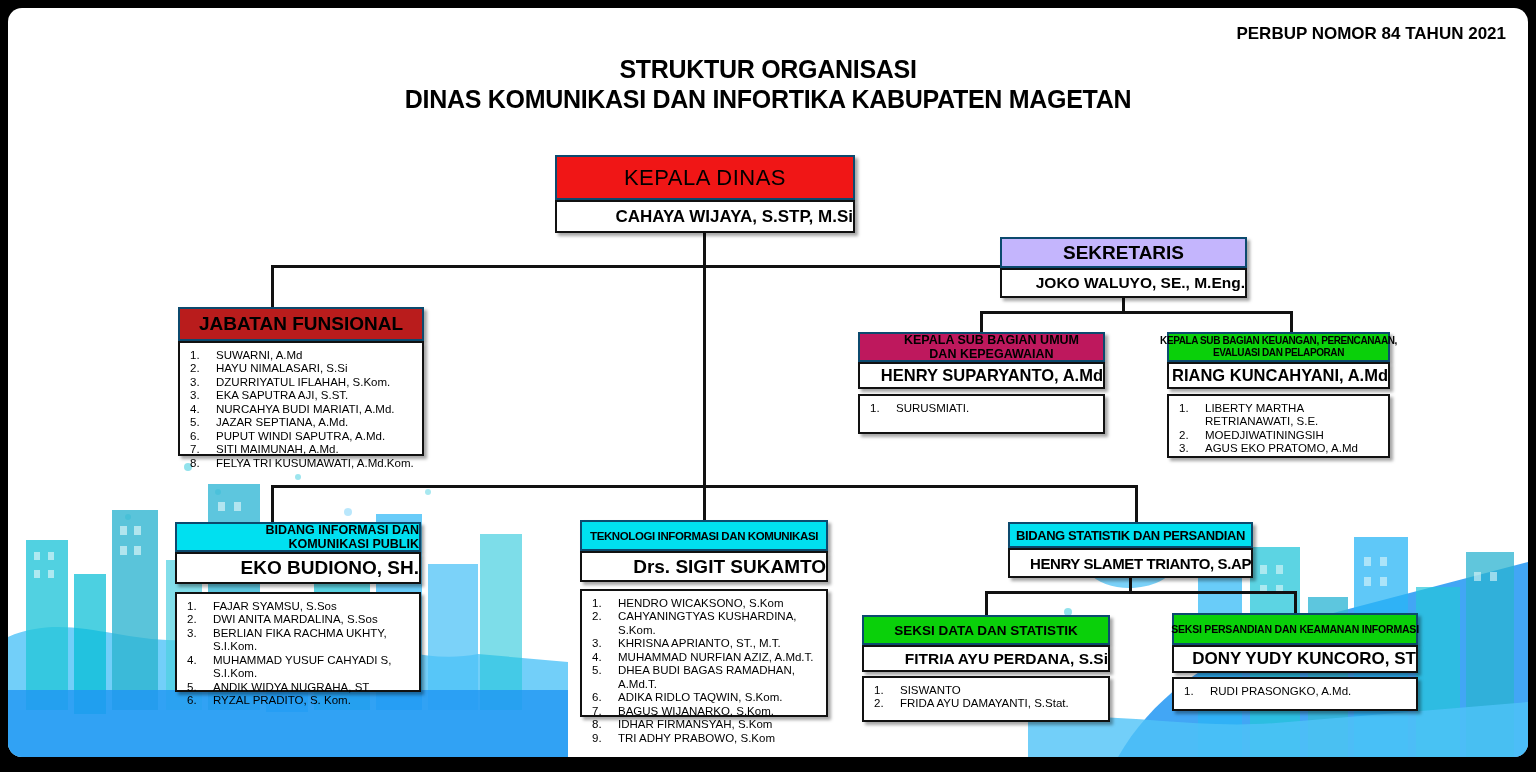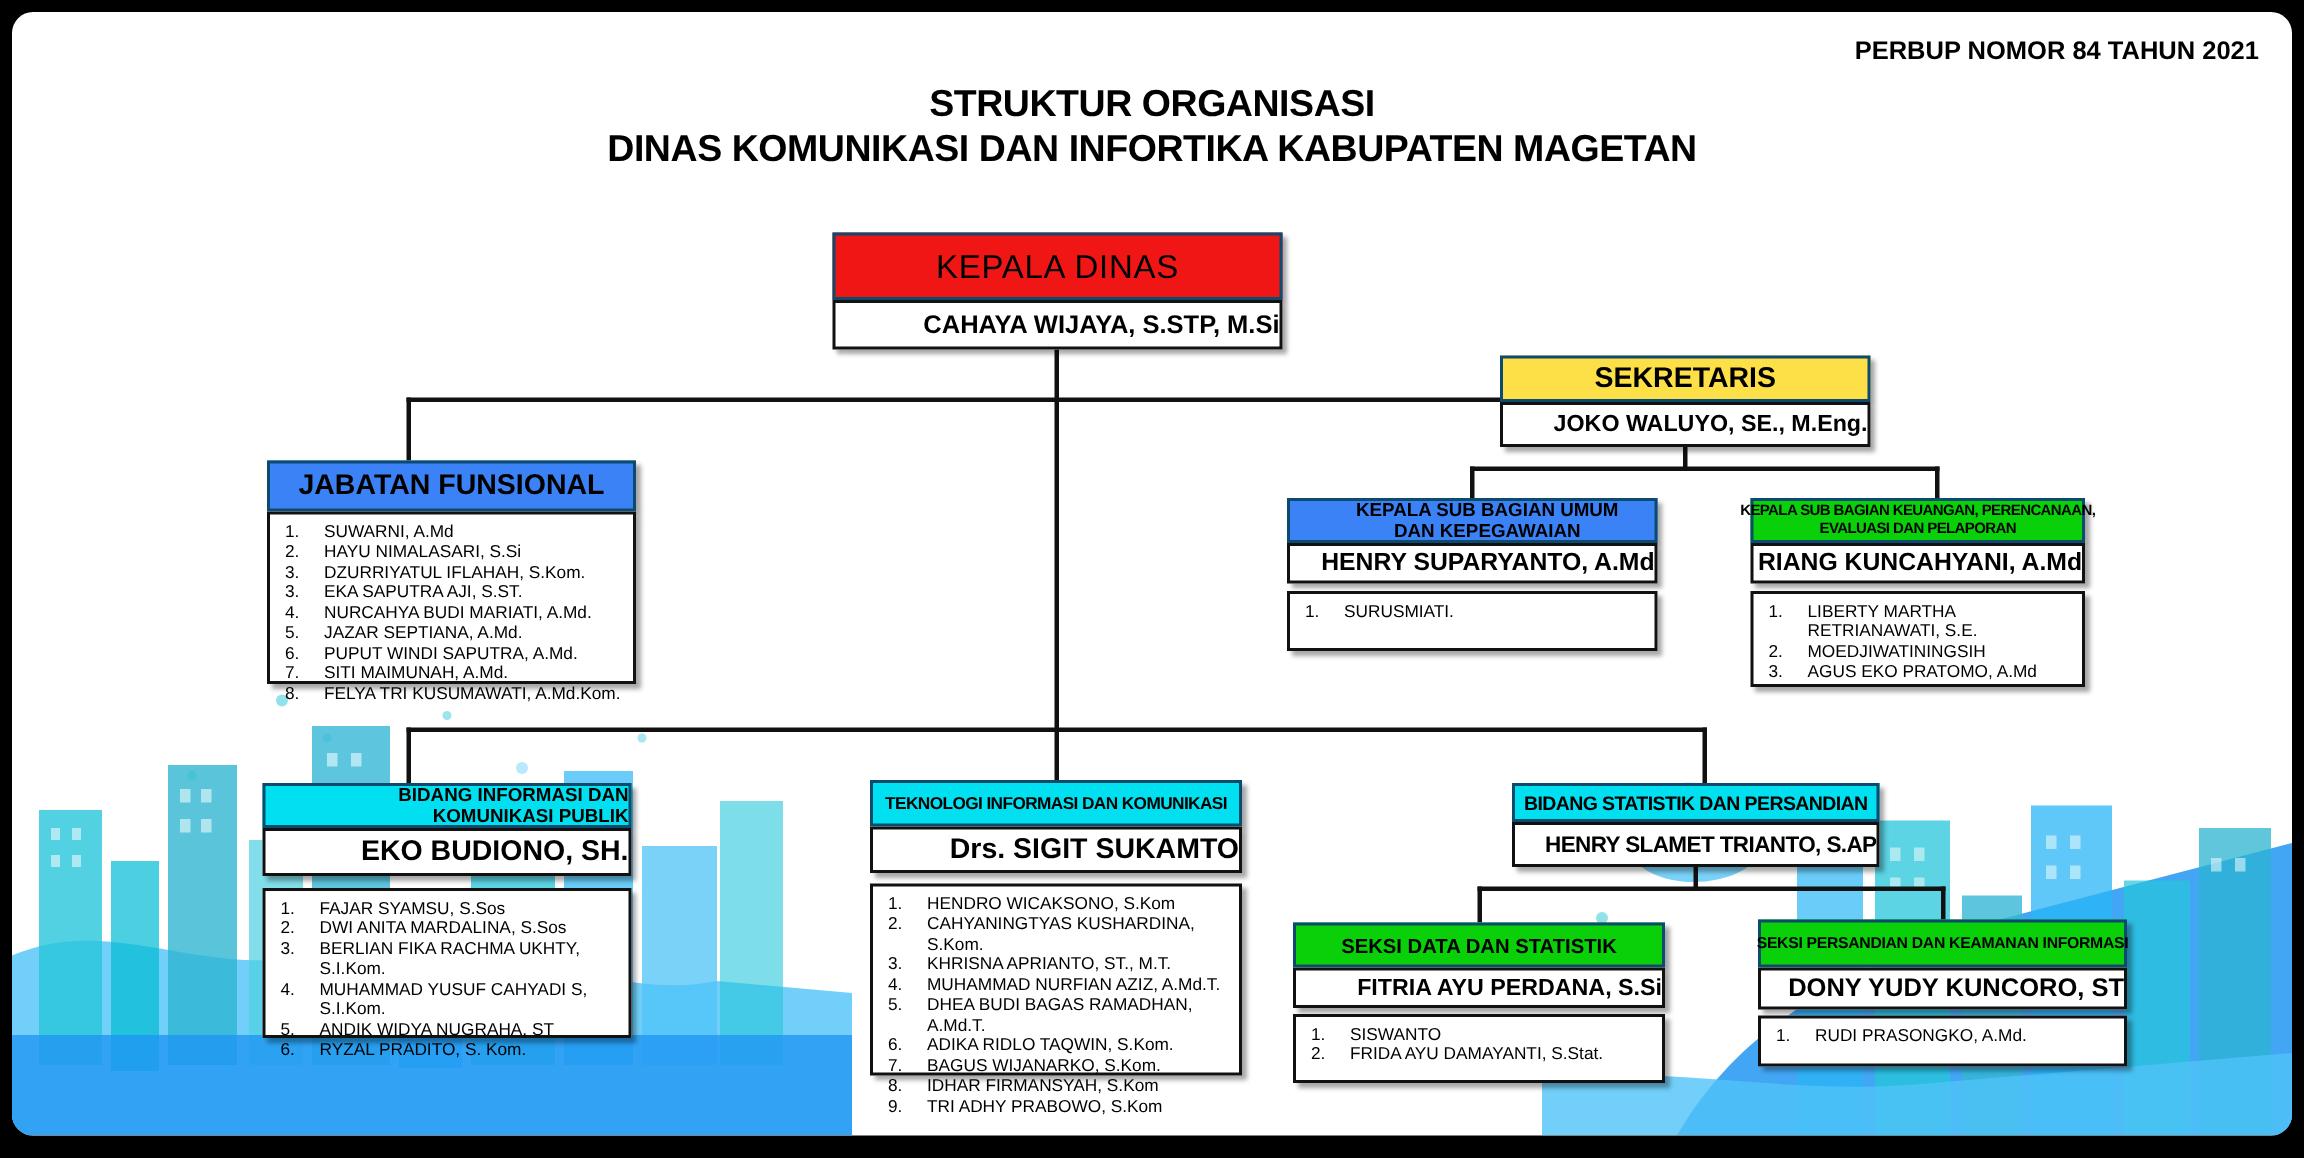--- a/index.html
+++ b/index.html
@@ -111,30 +111,30 @@
     <div class="box" style="left:547px;top:147px;width:300px;">
       <div class="hdr" style="height:45px;background:#f01616;font-weight:normal;font-size:22px;letter-spacing:.5px;">
         <span>KEPALA DINAS</span>
       </div>
       <div class="name" style="height:33px;font-size:17px;">
         <span>CAHAYA WIJAYA, S.STP, M.Si</span>
       </div>
     </div>
 
     <div class="box" style="left:992px;top:229px;width:247px;">
-      <div class="hdr" style="height:31px;background:#fde047;font-size:19px;">
+      <div class="hdr" style="height:31px;background:#c4b5fd;font-size:19px;">
         <span>SEKRETARIS</span>
       </div>
       <div class="name" style="height:30px;font-size:15.5px;">
         <span>JOKO WALUYO, SE., M.Eng.</span>
       </div>
     </div>
 
     <div class="box" style="left:170px;top:299px;width:246px;">
-      <div class="hdr" style="height:34px;background:#3b82f6;font-size:19px;">
+      <div class="hdr" style="height:34px;background:#b91c1c;font-size:19px;">
         <span>JABATAN FUNSIONAL</span>
       </div>
       <div class="staff" style="height:115px;">
         <div class="row">
             <span class="num">1.</span>
             <span>SUWARNI, A.Md</span>
           </div>
         <div class="row">
             <span class="num">2.</span>
             <span>HAYU NIMALASARI, S.Si</span>
@@ -164,21 +164,21 @@
             <span>SITI MAIMUNAH, A.Md.</span>
           </div>
         <div class="row">
             <span class="num">8.</span>
             <span>FELYA TRI KUSUMAWATI, A.Md.Kom.</span>
           </div>
       </div>
     </div>
 
     <div class="box" style="left:850px;top:324px;width:247px;">
-      <div class="hdr" style="height:30px;background:#3b82f6;font-size:12.5px;line-height:1.15;padding-left:20px;">
+      <div class="hdr" style="height:30px;background:#be185d;font-size:12.5px;line-height:1.15;padding-left:20px;">
         <span>KEPALA SUB BAGIAN UMUM</span>
         <span>DAN KEPEGAWAIAN</span>
       </div>
       <div class="name" style="height:27px;font-size:16.5px;">
         <span>HENRY SUPARYANTO, A.Md</span>
       </div>
       <div class="gap"></div>
       <div class="staff" style="height:40px;">
         <div class="row">
             <span class="num">1.</span>

